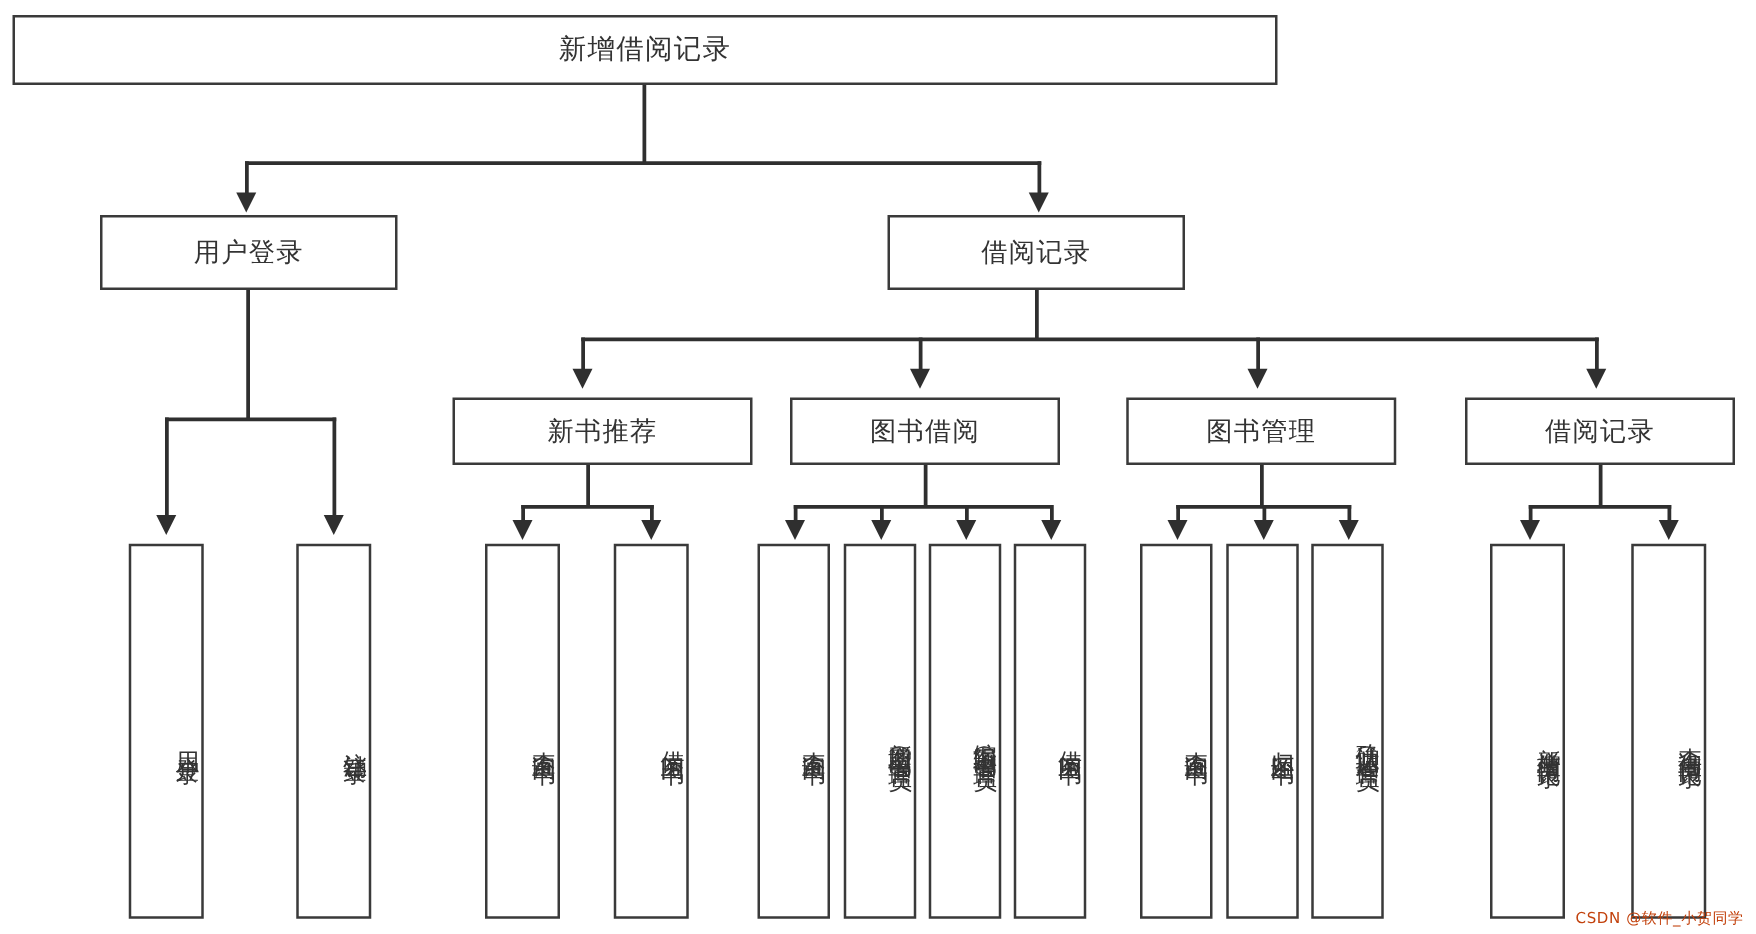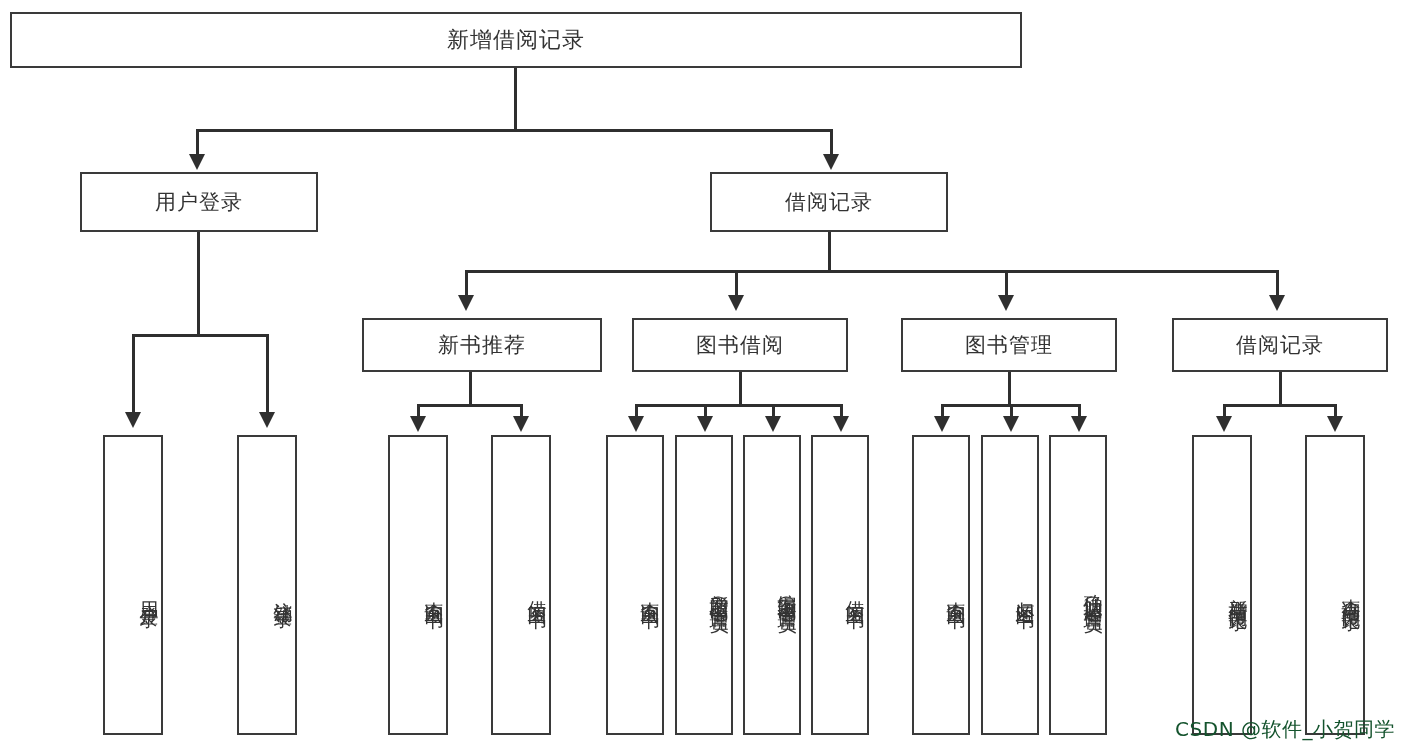--- a/index.html
+++ b/index.html
@@ -57,22 +57,22 @@
     border-left:8px solid transparent;
     border-right:8px solid transparent;
     border-top:16px solid #2f2f2f;
     z-index:2;
   }
 
   
   .watermark{
     position:absolute;
     right:10px;bottom:4px;
-    font-size:20px;
-    color:#14532d;
+    font-size:12px;
+    color:#c2410c;
     letter-spacing:0.5px;
     z-index:5;
     white-space:nowrap;
   }
 </style>
 </head>
 <body>
 
 <div id="canvas">
 

